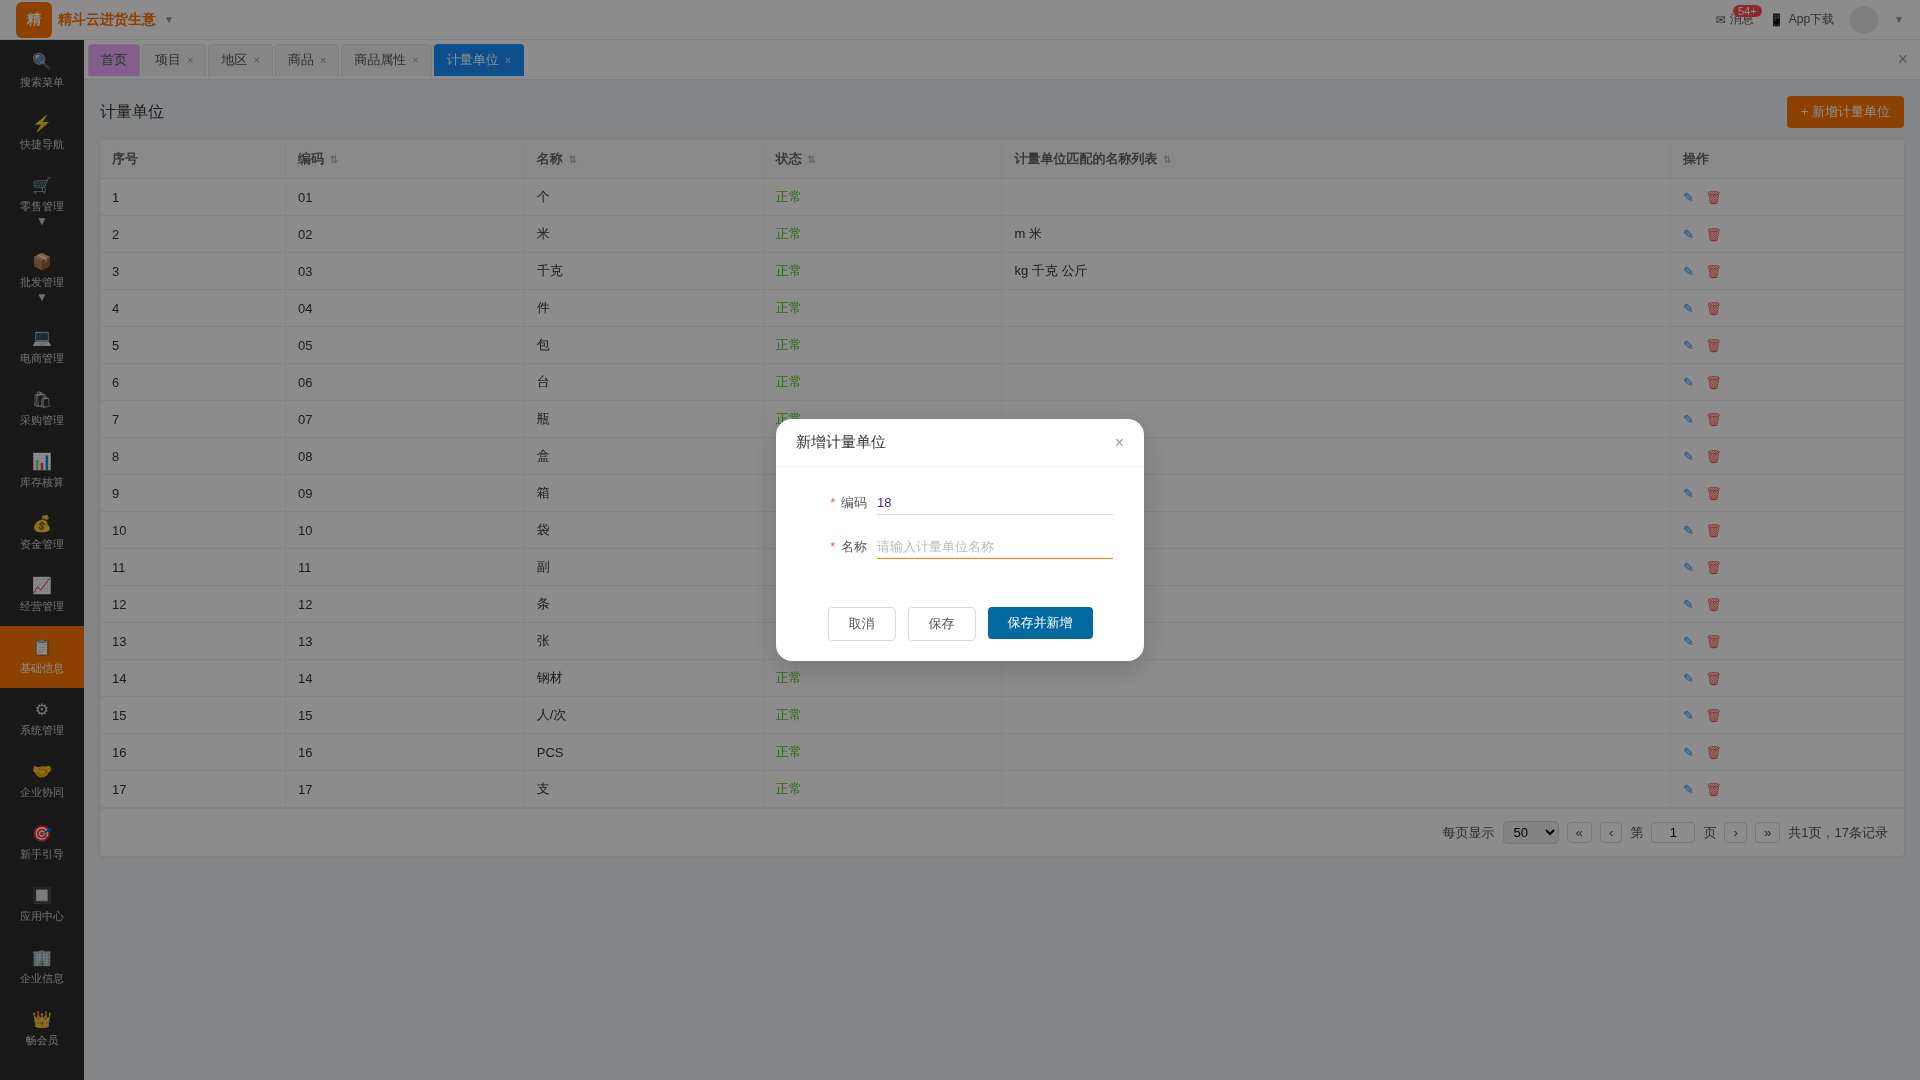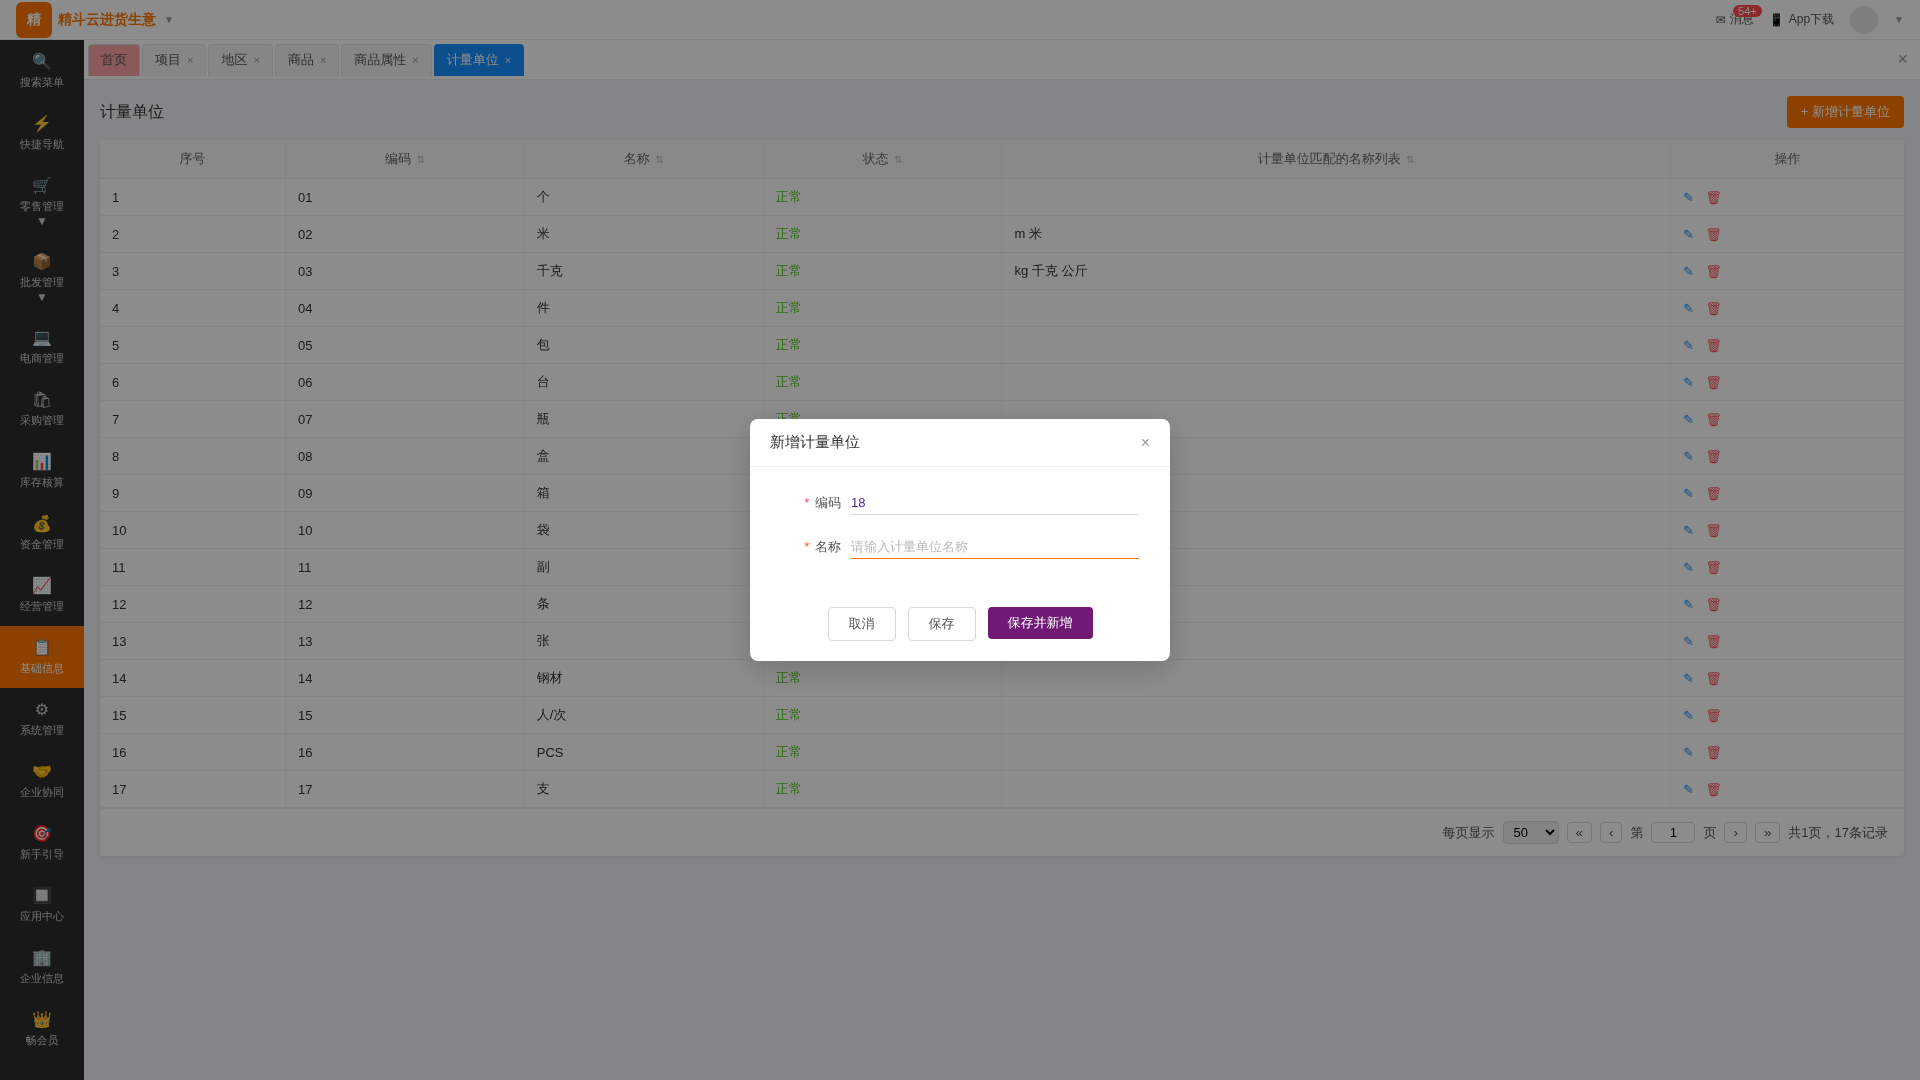--- a/index.html
+++ b/index.html
@@ -76,34 +76,34 @@
       font-size: 13px;
       color: #555;
       background: #f5f5f5;
       border: 1px solid #e8e8e8;
       border-bottom: none;
       white-space: nowrap;
     }
     .tab.active { background: #1890ff; color: white; border-color: #1890ff; }
     .tab .tab-close { font-size: 11px; color: #999; cursor: pointer; }
     .tab.active .tab-close { color: rgba(255,255,255,0.8); }
-    .tab-home { background: #fca5a5; border-color: #d9d9d9; }
+    .tab-home { background: #f0abfc; border-color: #d9d9d9; }
     .tabs-close-all { margin-left: auto; margin-right: 8px; font-size: 18px; color: #999; cursor: pointer; }
 
     
     .page-content { flex: 1; overflow: auto; padding: 16px; background: #f0f2f5; }
     .page-header { display: flex; align-items: center; justify-content: space-between; margin-bottom: 12px; }
     .page-title { font-size: 16px; color: #333; font-weight: 500; }
     .btn-add { background: #ff7700; color: white; border: none; padding: 7px 14px; border-radius: 4px; cursor: pointer; font-size: 13px; }
 
     
     .table-wrap { background: white; border-radius: 4px; overflow: hidden; box-shadow: 0 1px 4px rgba(0,0,0,0.08); }
     table { width: 100%; border-collapse: collapse; }
     thead tr { background: #fafafa; border-bottom: 1px solid #e8e8e8; }
-    th { padding: 10px 12px; text-align: center; color: #666; font-weight: 400; font-size: 13px; border-right: 1px solid #f0f0f0; white-space: nowrap; }
+    th { padding: 10px 12px; text-align: left; color: #666; font-weight: 700; font-size: 13px; border-right: 1px solid #f0f0f0; white-space: nowrap; }
     th:last-child { border-right: none; }
     td { padding: 9px 12px; border-bottom: 1px solid #f0f0f0; color: #333; font-size: 13px; border-right: 1px solid #f5f5f5; }
     td:last-child { border-right: none; }
     .status-normal { color: #52c41a; }
     .sort-icon { color: #bbb; font-size: 10px; margin-left: 2px; cursor: pointer; }
     .action-edit { color: #1890ff; cursor: pointer; margin-right: 8px; }
     .action-delete { color: #ff4d4f; cursor: pointer; }
 
     
     .pagination-bar {
@@ -126,22 +126,22 @@
       position: fixed;
       top: 0; left: 0; right: 0; bottom: 0;
       background: rgba(0,0,0,0.45);
       display: flex;
       align-items: center;
       justify-content: center;
       z-index: 1000;
     }
     .modal {
       background: white;
-      border-radius: 8px;
-      width: 420px;
+      border-radius: 16px;
+      width: 368px;
       box-shadow: 0 8px 32px rgba(0,0,0,0.18);
       overflow: hidden;
     }
     .modal-header {
       padding: 14px 20px;
       border-bottom: 1px solid #f0f0f0;
       display: flex;
       align-items: center;
       justify-content: space-between;
       font-size: 15px;
@@ -166,21 +166,21 @@
     .form-input::placeholder { color: #bbb; }
     .modal-footer {
       padding: 12px 20px 20px;
       display: flex;
       align-items: flex-start;
       justify-content: center;
       gap: 12px;
     }
     .btn-cancel { padding: 7px 20px; border: 1px solid #d9d9d9; border-radius: 4px; background: white; color: #555; cursor: pointer; font-size: 13px; }
     .btn-save { padding: 7px 20px; border: 1px solid #d9d9d9; border-radius: 4px; background: white; color: #555; cursor: pointer; font-size: 13px; }
-    .btn-save-new { padding: 7px 20px; border: none; border-radius: 4px; background: #701a75; color: white; cursor: pointer; font-size: 13px; }
+    .btn-save-new { padding: 7px 20px; border: none; border-radius: 4px; background: #0369a1; color: white; cursor: pointer; font-size: 13px; }
   </style>
 </head>
 <body>
 
 <div class="top-bar">
   <div class="top-bar-left">
     <div class="logo-area">
       <div class="logo-icon">精</div>
       <div class="logo-text">精斗云进货生意</div>
     </div>

